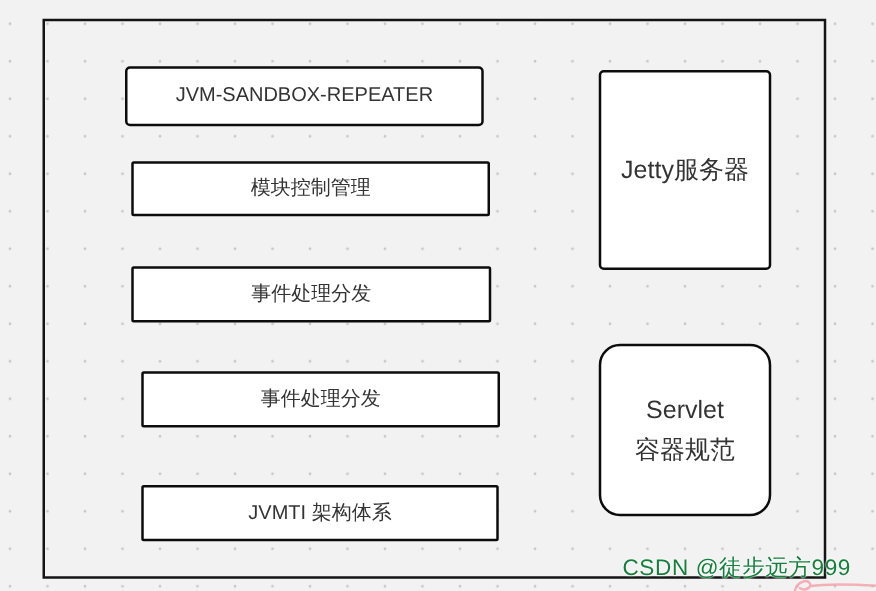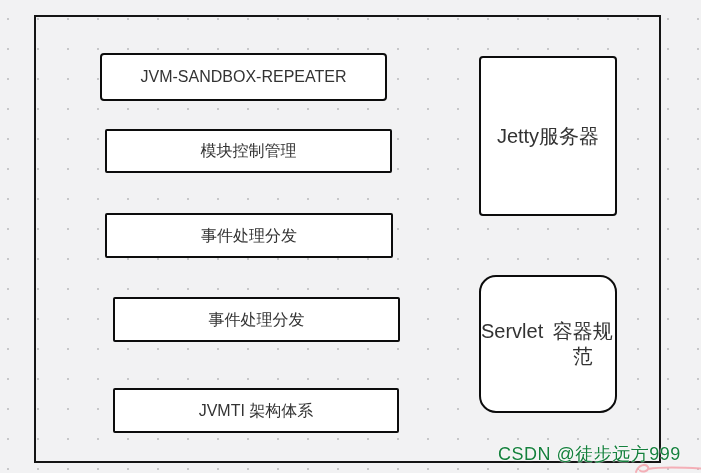--- a/index.html
+++ b/index.html
@@ -47,21 +47,21 @@
   
   #box-repeater  { left: 100px; top: 53px;  width: 287px; height: 48px; border-radius: 4px; }
   #box-module    { left: 105px; top: 129px; width: 287px; height: 44px; }
   #box-event     { left: 105px; top: 213px; width: 288px; height: 45px; }
   #box-code      { left: 113px; top: 297px; width: 287px; height: 45px; }
   #box-jvmti     { left: 113px; top: 388px; width: 286px; height: 45px; }
 
   
   #box-jetty     { left: 479px; top: 56px;  width: 138px; height: 160px; border-radius: 4px; font-size: 20px; }
   #box-servlet   { left: 479px; top: 275px; width: 138px; height: 138px; border-radius: 17px; font-size: 20px; }
-  #box-servlet .multiline { display: flex; gap: 7px; }
+  #box-servlet .multiline { display: flex; flex-direction: column; gap: 7px; }
 
   .watermark {
     position: absolute;
     left: 498px;
     top: 442px;
     font-size: 18px;
     letter-spacing: 0.5px;
     color: #15803d;
     text-shadow: 0 0 2px #ffffff, 0 0 1px #ffffff;
     white-space: nowrap;

